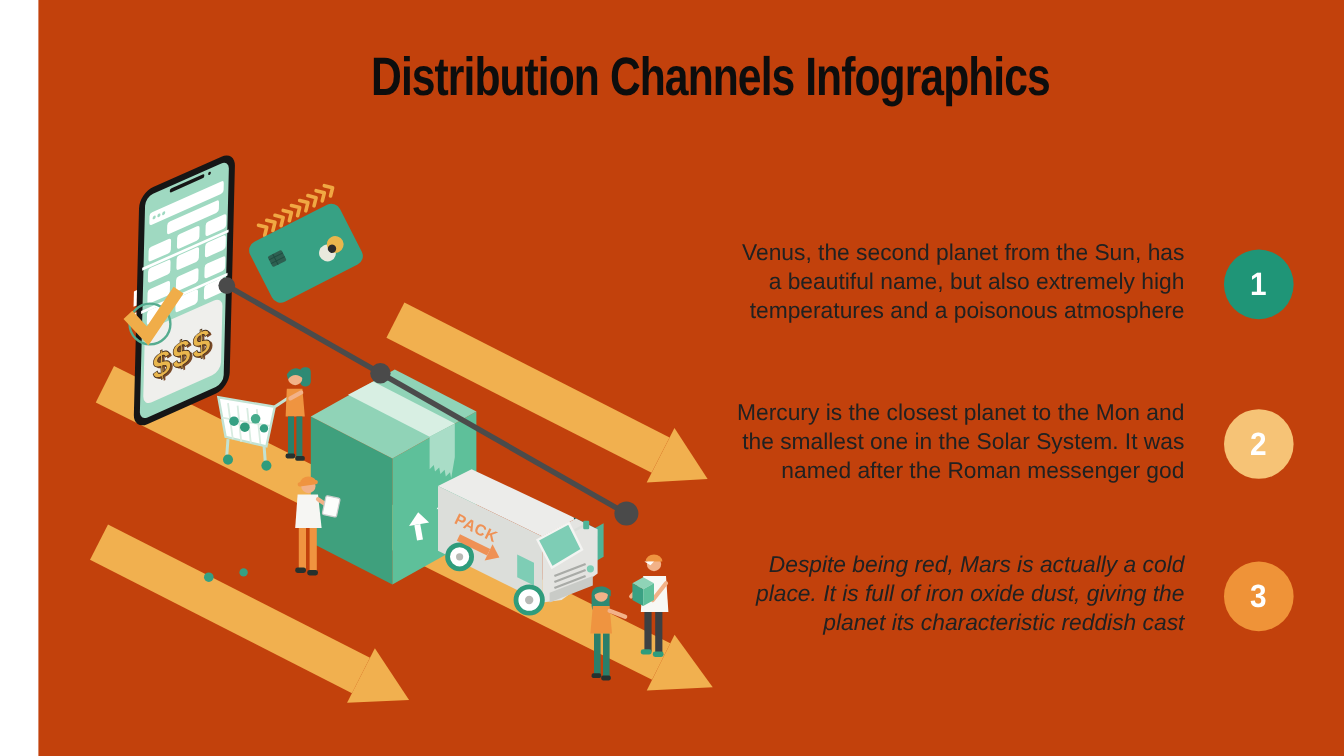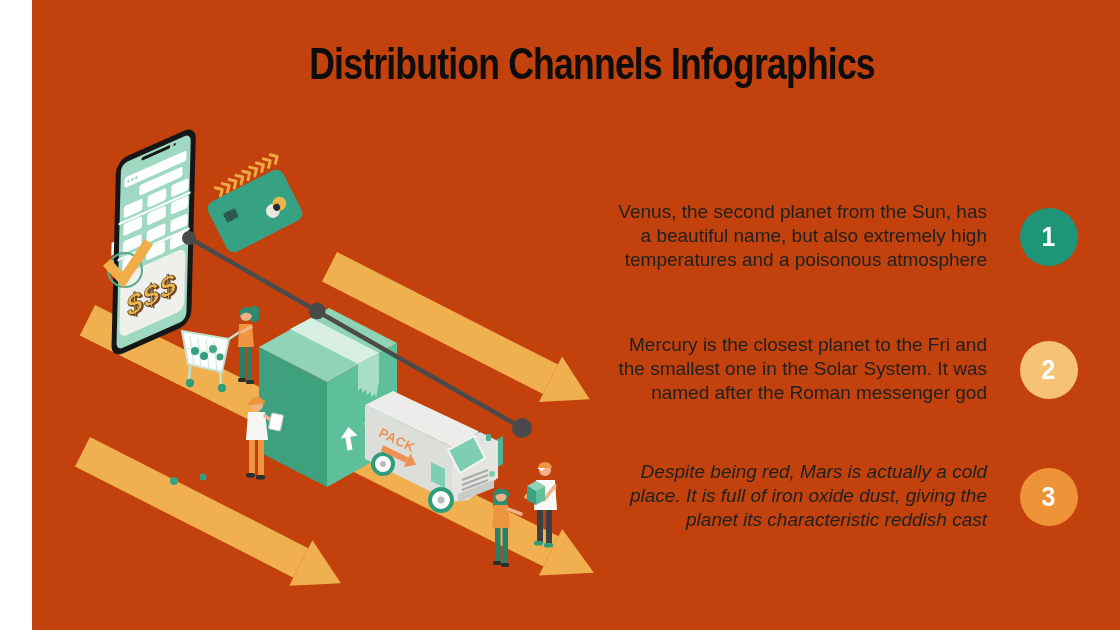--- a/index.html
+++ b/index.html
@@ -223,21 +223,21 @@
 
     <g>
       <path d="M157,238 L490,428" stroke="#4b4b4b" stroke-width="4.5"></path>
       <circle cx="157" cy="238" r="7" fill="#4a4a4a"></circle>
       <circle cx="285" cy="311" r="8.5" fill="#4a4a4a"></circle>
       <circle cx="490" cy="428" r="10" fill="#4a4a4a"></circle>
     </g>
   </svg>
 
   <div class="item-text t1">Venus, the second planet from the Sun, has a beautiful name, but also extremely high temperatures and a poisonous atmosphere</div>
-  <div class="item-text t2">Mercury is the closest planet to the Fri and the smallest one in the Solar System. It was named after the Roman messenger god</div>
+  <div class="item-text t2">Mercury is the closest planet to the Mon and the smallest one in the Solar System. It was named after the Roman messenger god</div>
   <div class="item-text t3">Despite being red, Mars is actually a cold place. It is full of iron oxide dust, giving the planet its characteristic reddish cast</div>
 
   <div class="num-circle c1" style="background-color: rgb(31, 149, 119);">
     <span>1</span>
   </div>
   <div class="num-circle c2" style="background-color: rgb(246, 195, 118);">
     <span>2</span>
   </div>
   <div class="num-circle c3" style="background-color: rgb(239, 147, 56);">
     <span>3</span>

